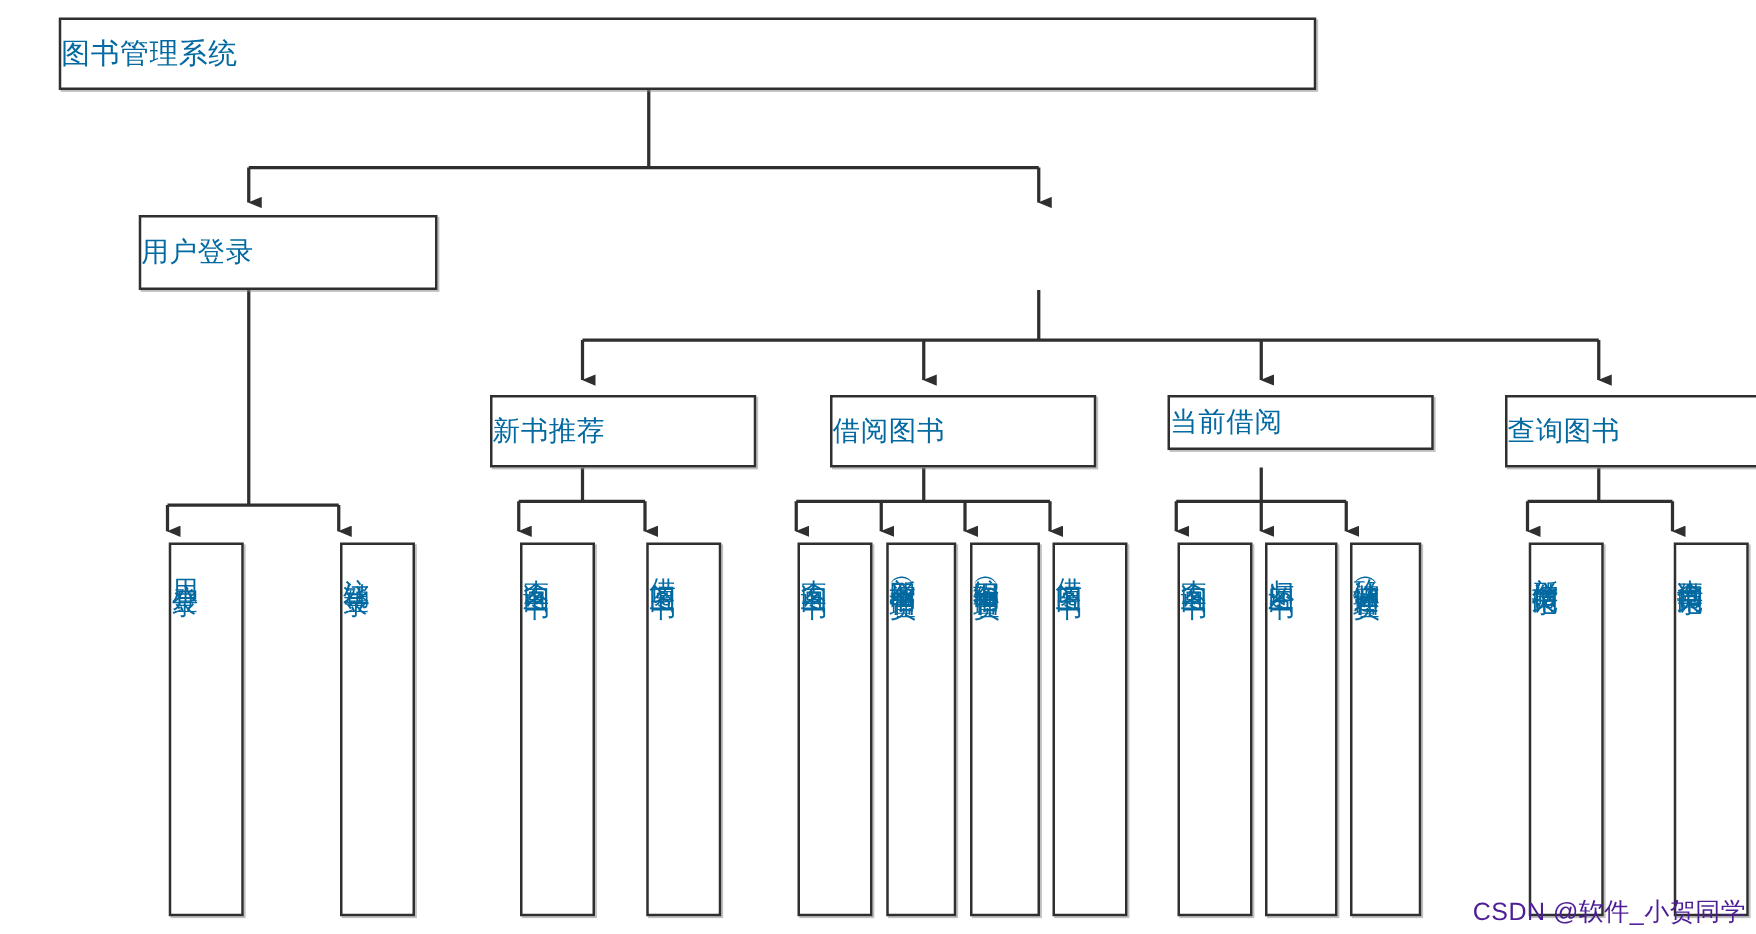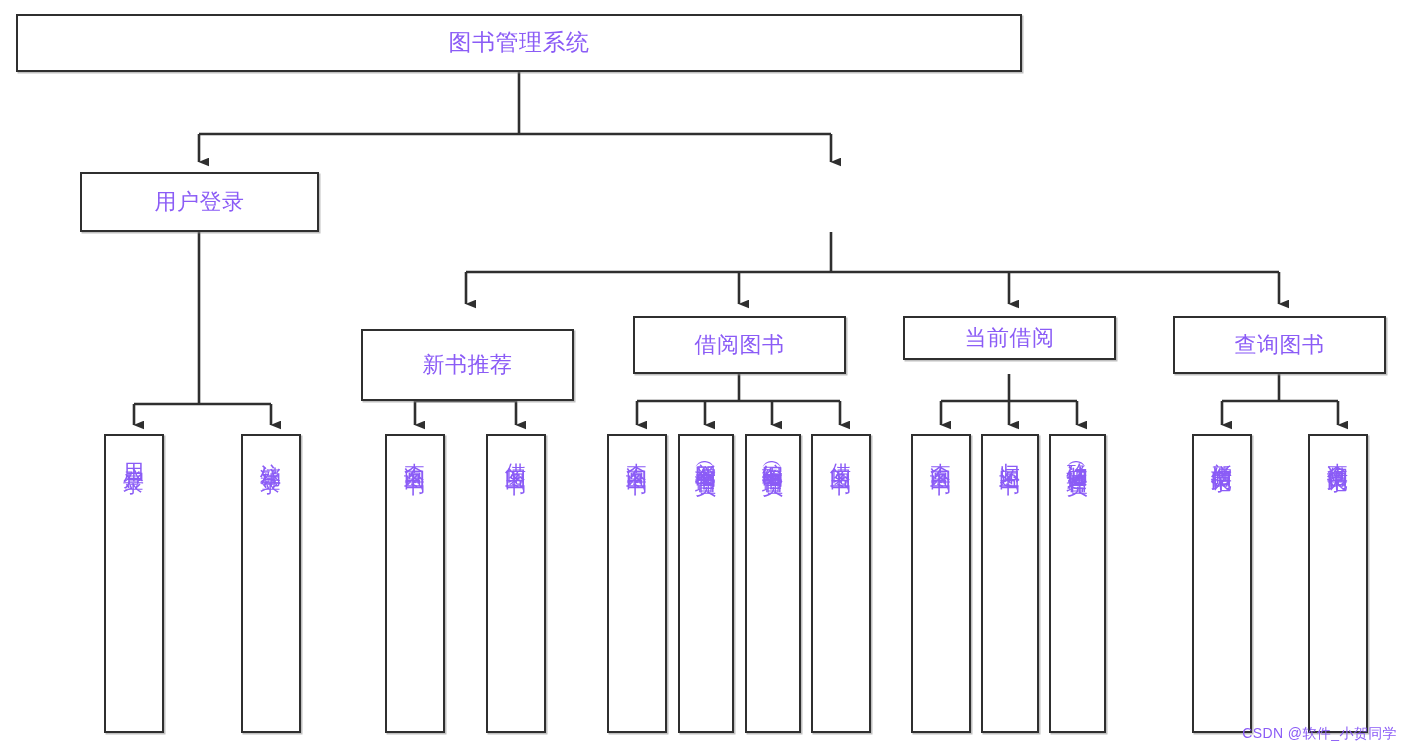--- a/index.html
+++ b/index.html
@@ -26,23 +26,24 @@
     height: 747px;
   }
   .node {
     position: absolute;
     box-sizing: border-box;
     background: #ffffff;
     border: 2px solid #2f2f2f;
     box-shadow: 1.5px 1.5px 0 0 rgba(140,140,140,0.55);
     display: flex;
     align-items: center;
-    justify-content: center;
-    color: #8b5cf6;
+    justify-content: flex-start;
+    color: #0369a1;
     z-index: 2;
+    margin-left: 31px;
   }
   .node-label {
     display: block;
     text-align: center;
     line-height: 1.12;
     white-space: pre;
   }
   
   .node.horiz .node-label {
     writing-mode: horizontal-tb;
@@ -64,22 +65,22 @@
     letter-spacing: 4px;
     line-height: 1;
   }
   .node.leaf.tall-text .node-label {
     letter-spacing: 2px;
   }
   .watermark {
     position: absolute;
     right: 8px;
     bottom: 4px;
-    font-size: 14px;
-    color: #8b5cf6;
+    font-size: 20px;
+    color: #4c1d95;
     letter-spacing: 0.4px;
     z-index: 3;
     white-space: nowrap;
     user-select: none;
   }
 </style>
 </head>
 <body>
 
 <div id="diagram-canvas">
@@ -138,21 +139,21 @@
 
   <div class="node horiz root" style="left:16px; top:14px; width:1006px; height:58px;">
     <span class="node-label">图书管理系统</span>
   </div>
 
   <div class="node horiz" style="left:80px; top:172px; width:239px; height:60px;">
     <span class="node-label">用户登录</span>
   </div>
 
 
-  <div class="node horiz" style="left:361px; top:329px; width:213px; height:72px;">
+  <div class="node horiz" style="left:361px; top:316px; width:213px; height:58px;">
     <span class="node-label">新书推荐</span>
   </div>
 
   <div class="node horiz" style="left:633px; top:316px; width:213px; height:58px;">
     <span class="node-label">借阅图书</span>
   </div>
 
   <div class="node horiz" style="left:903px; top:316px; width:213px; height:44px;">
     <span class="node-label">当前借阅</span>
   </div>

